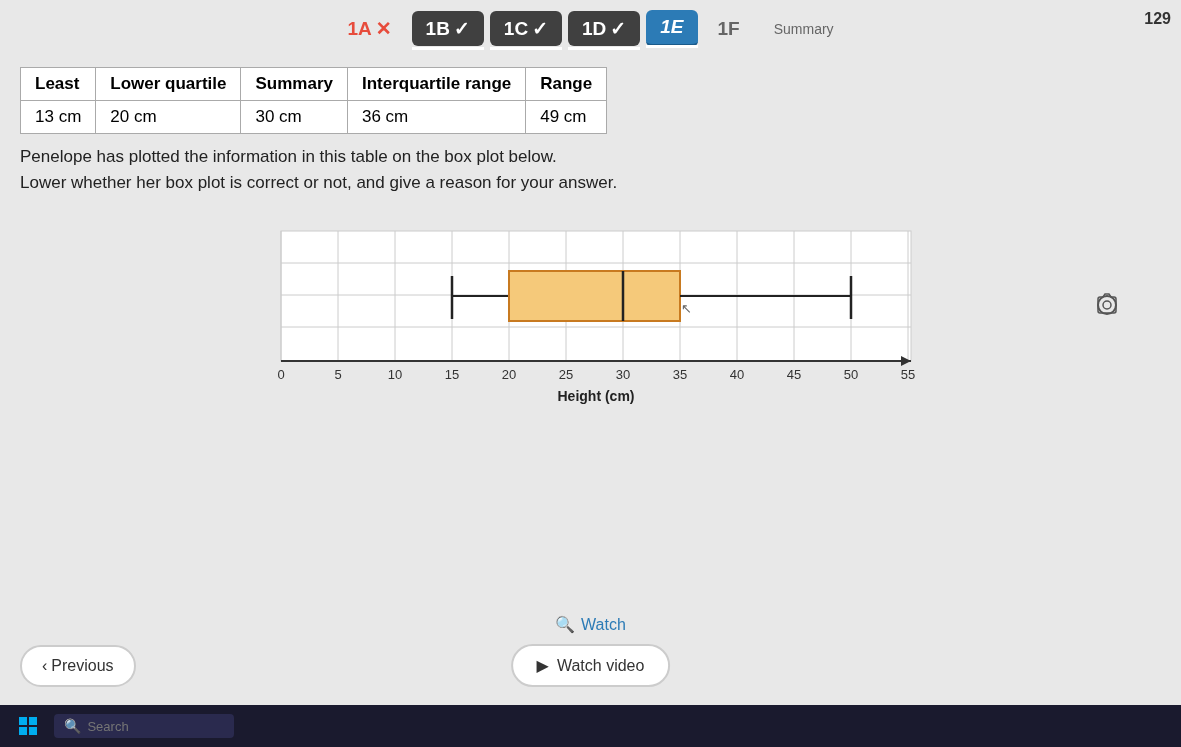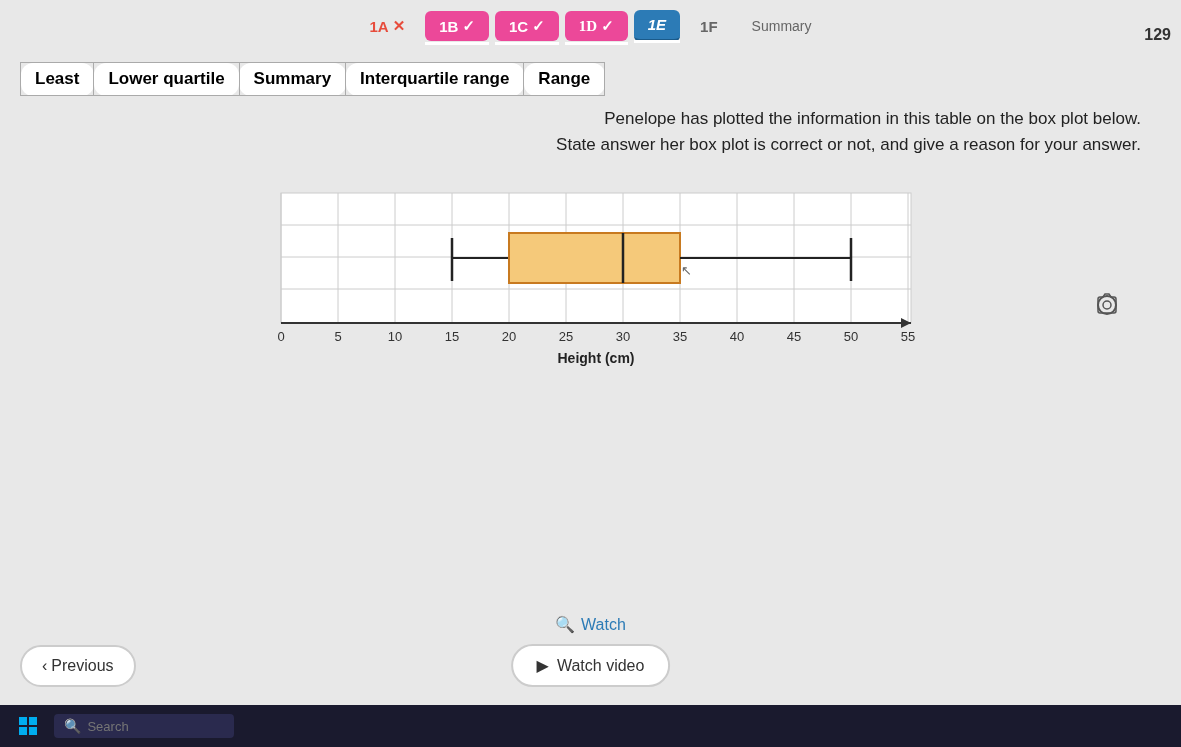--- a/index.html
+++ b/index.html
@@ -22,35 +22,35 @@
       gap: 6px;
       position: relative;
     }
 
     .nav-item {
       display: flex;
       align-items: center;
       gap: 4px;
       padding: 6px 14px;
       border-radius: 6px;
-      font-size: 15px;
+      font-size: 19px;
       font-weight: bold;
       cursor: pointer;
     }
 
     .nav-item.cross { color: #e74c3c; background: none; }
-    .nav-item.check-green { color: white; background: #ec4899; }
+    .nav-item.check-green { color: white; background: #404040; }
     .nav-item.active { color: white; background: #2c7bb6; border-bottom: 3px solid #1a5a8a; font-style: italic; }
     .nav-item.plain { color: #666; background: none; align-items: center; }
     .nav-item.summary { color: #666; background: none; font-weight: normal; font-size: 14px; }
 
     .page-num {
       position: absolute;
       right: 10px;
-      top: 26px;
+      top: 10px;
       font-size: 16px;
       color: #333;
       font-weight: bold;
     }
 
     
     .content {
       padding: 10px 40px 10px 20px;
     }
 
@@ -64,34 +64,33 @@
       border: 1px solid #aaa;
       padding: 6px 14px;
       text-align: left;
       font-size: 17px;
       background: white;
     }
 
     .data-table th {
       font-weight: bold;
       font-size: 17px;
-      border-radius: 12px;
     }
 
     .data-table td {
       font-size: 17px;
     }
 
     
     .description {
       font-size: 17px;
       color: #222;
       line-height: 1.5;
       margin: 10px 0 6px 0;
-      text-align: right;
+      text-align: left;
     }
 
     
     .camera-icon {
       position: absolute;
       right: 30px;
       top: 30px;
       font-size: 22px;
       color: #555;
       cursor: pointer;
@@ -220,21 +219,21 @@
     <span>✓</span>
     <div class="underline-tab"></div>
   </div>
 
   <div class="nav-item check-green" style="position:relative;justify-content:flex-end;">
     <span>1C</span>
     <span>✓</span>
     <div class="underline-tab"></div>
   </div>
 
-  <div class="nav-item check-green" style="position:relative;font-family:Liberation Serif, serif;">
+  <div class="nav-item check-green" style="position:relative;">
     <span>1D</span>
     <span>✓</span>
     <div class="underline-tab"></div>
   </div>
 
   <div class="nav-item active" style="position:relative;">
     <span>1E</span>
     <div class="underline-tab"></div>
   </div>
 
@@ -251,26 +250,33 @@
 
   <table class="data-table">
     <tbody>
         <tr>
       <th>Least</th>
       <th>Lower quartile</th>
       <th>Summary</th>
       <th>Interquartile range</th>
       <th>Range</th>
     </tr>
+    <tr>
+      <td>13 cm</td>
+      <td>20 cm</td>
+      <td>30 cm</td>
+      <td>36 cm</td>
+      <td>49 cm</td>
+    </tr>
   </tbody>
     </table>
 
   <div class="description">
     <div>Penelope has plotted the information in this table on the box plot below.</div>
-    <div>State answer her box plot is correct or not, and give a reason for your answer.</div>
+    <div>Lower whether her box plot is correct or not, and give a reason for your answer.</div>
   </div>
 
 </div>
 
 <div class="camera-icon" style="position:absolute; right:60px; top:290px;">
   <svg width="28" height="28" viewBox="0 0 28 28" fill="none">
     <circle cx="14" cy="15" r="9" stroke="#555" stroke-width="2" fill="none"></circle>
     <circle cx="14" cy="15" r="4" stroke="#555" stroke-width="1.5" fill="none"></circle>
     <path d="M10 7 L12 4 L16 4 L18 7 L21 7 Q23 7 23 9 L23 21 Q23 23 21 23 L7 23 Q5 23 5 21 L5 9 Q5 7 7 7 Z" stroke="#555" stroke-width="1.5" fill="none"></path>
   </svg>

